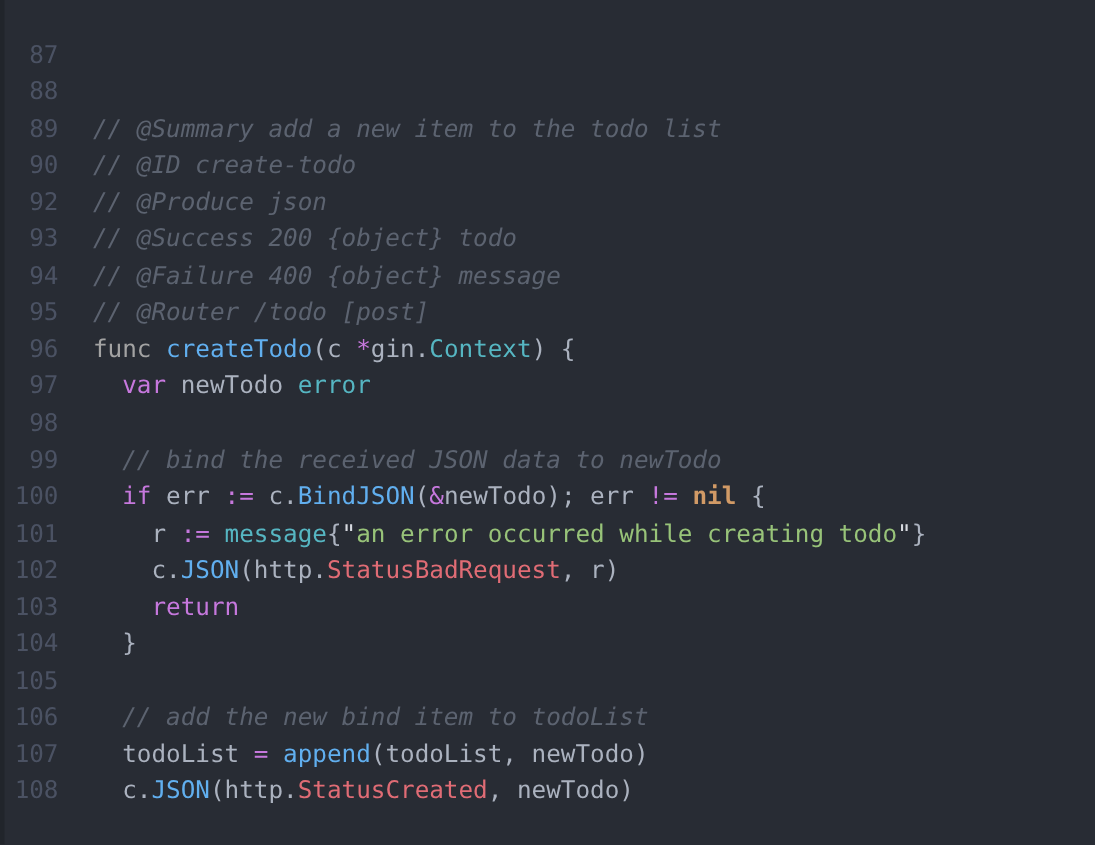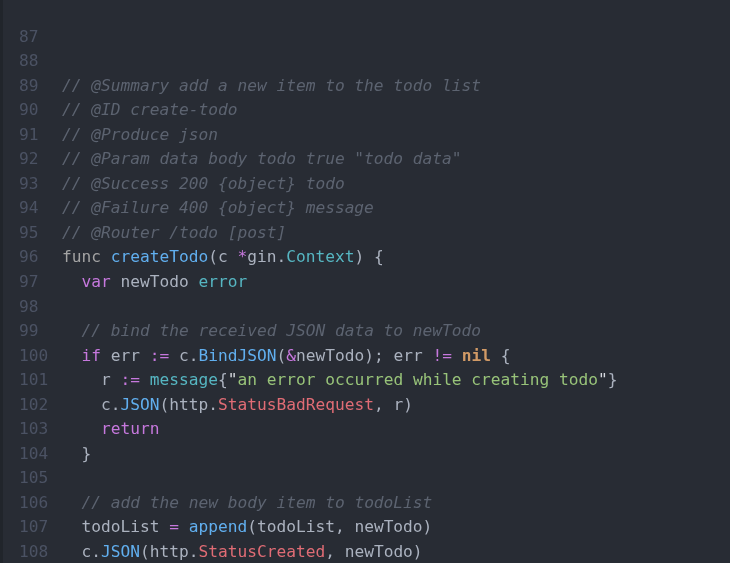--- a/index.html
+++ b/index.html
@@ -28,22 +28,23 @@
       right: 0;
     }
     .line {
       position: relative;
       height: 24.55px;
       line-height: 24.55px;
       white-space: pre;
     }
     .gutter {
       position: absolute;
-      left: 16px;
+      left: 0;
       width: 36px;
+      text-align: right;
       color: #4b5263;
     }
     .code {
       position: absolute;
       left: 59px;
       white-space: pre;
     }
     .tok-comment  { color: #5c6370; font-style: italic; }
     .tok-keyword  { color: #c678dd; }
     .tok-func     { color: #a3a3a3; }
@@ -70,24 +71,20 @@
     <span class="gutter">88</span>
     <span class="code"><span class="tok-comment">// @Summary add a new item to the todo list</span></span>
   </div>
       <div class="line">
     <span class="gutter">89</span>
     <span class="code"><span class="tok-comment">// @ID create-todo</span></span>
   </div>
       <div class="line">
     <span class="gutter">90</span>
     <span class="code"><span class="tok-comment">// @Produce json</span></span>
-  </div>
-      <div class="line">
-    <span class="gutter">91</span>
-    <span class="code"><span class="tok-comment">// @Param data body todo true "todo data"</span></span>
   </div>
       <div class="line">
     <span class="gutter">92</span>
     <span class="code"><span class="tok-comment">// @Success 200 {object} todo</span></span>
   </div>
       <div class="line">
     <span class="gutter">93</span>
     <span class="code"><span class="tok-comment">// @Failure 400 {object} message</span></span>
   </div>
       <div class="line">
@@ -129,21 +126,21 @@
       <div class="line">
     <span class="gutter">103</span>
     <span class="code"><span class="tok-punct">  }</span></span>
   </div>
       <div class="line">
     <span class="gutter">104</span>
     <span class="code"></span>
   </div>
       <div class="line">
     <span class="gutter">105</span>
-    <span class="code"><span class="tok-plain">  </span><span class="tok-comment">// add the new body item to todoList</span></span>
+    <span class="code"><span class="tok-plain">  </span><span class="tok-comment">// add the new bind item to todoList</span></span>
   </div>
       <div class="line">
     <span class="gutter">106</span>
     <span class="code"><span class="tok-plain">  todoList </span><span class="tok-op">=</span><span class="tok-plain"> </span><span class="tok-fn">append</span><span class="tok-punct">(todoList, newTodo)</span></span>
   </div>
       <div class="line">
     <span class="gutter">107</span>
     <span class="code"><span class="tok-plain">  c.</span><span class="tok-fn">JSON</span><span class="tok-punct">(http.</span><span class="tok-field">StatusCreated</span><span class="tok-punct">, newTodo)</span></span>
   </div>
       <div class="line">

